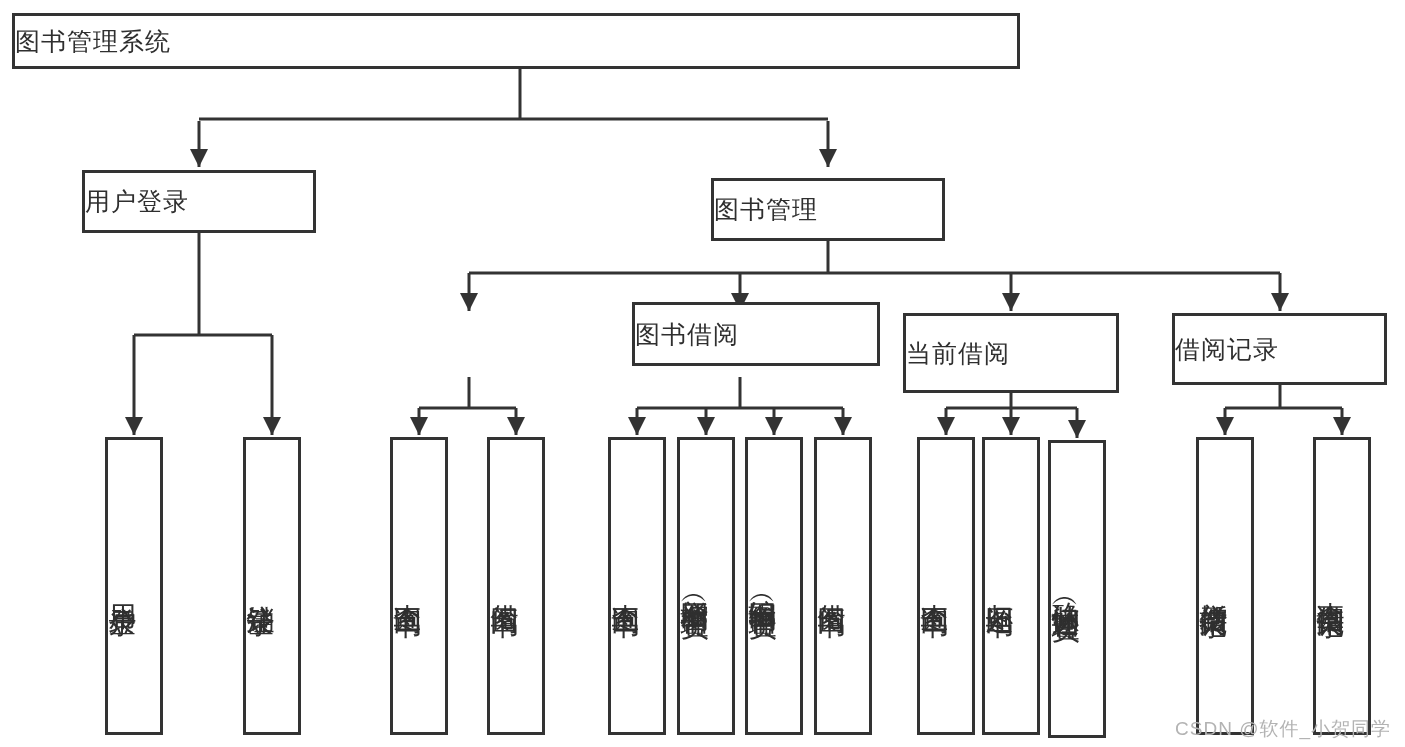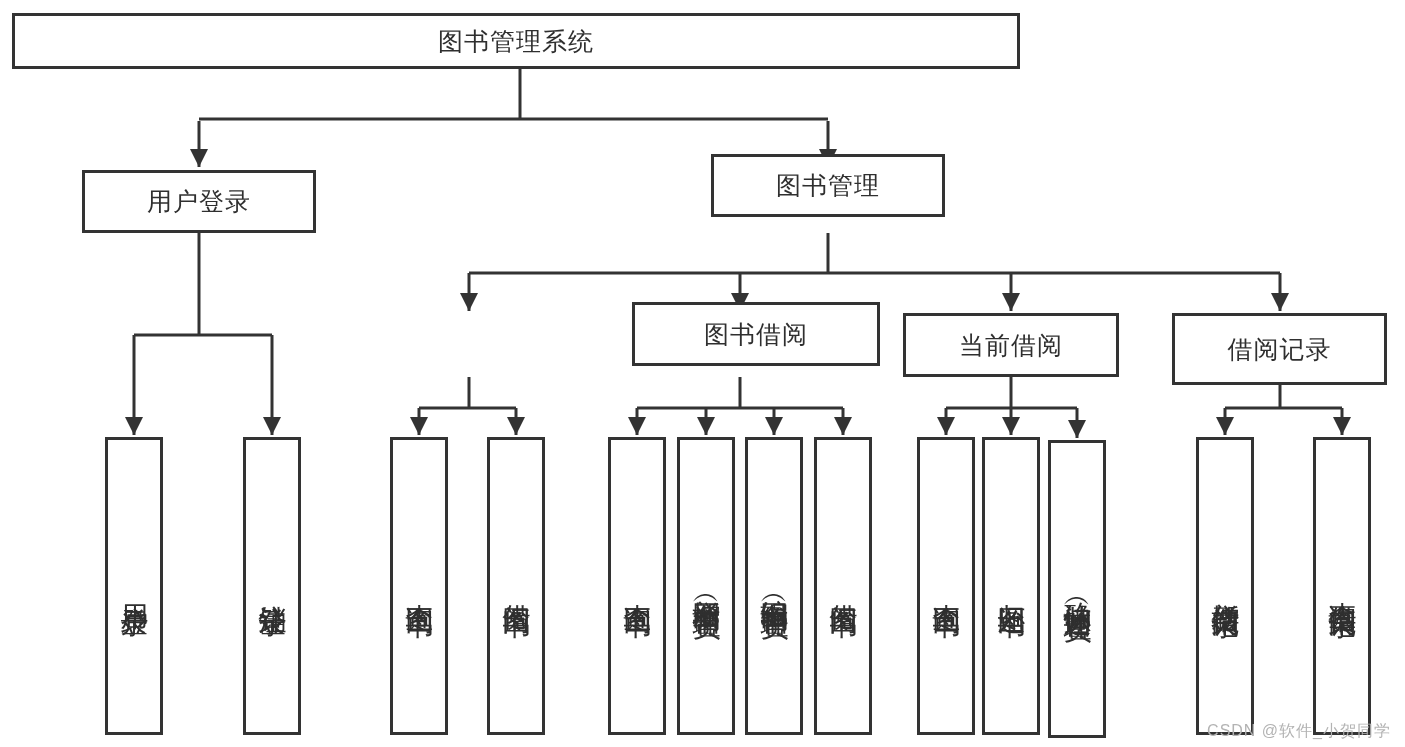--- a/index.html
+++ b/index.html
@@ -17,42 +17,42 @@
     left: 0; top: 0;
     width: 1405px; height: 747px;
   }
   .box {
     position: absolute;
     box-sizing: border-box;
     border: 3px solid #333333;
     background: #ffffff;
     display: flex;
     align-items: center;
-    justify-content: center;
+    justify-content: flex-start;
   }
   .hlabel {
     font-size: 25px;
     letter-spacing: 1px;
     white-space: nowrap;
     line-height: 1;
   }
   .leaf { width: 58px; height: 298px; }
   .vlabel {
     writing-mode: vertical-rl;
     text-orientation: mixed;
     font-size: 28px;
     letter-spacing: 2px;
     line-height: 1;
     white-space: nowrap;
   }
   .watermark {
     position: absolute;
     right: 14px;
     bottom: 5px;
-    font-size: 16px;
+    font-size: 19px;
     letter-spacing: 1px;
     color: #b3b3b3;
     white-space: nowrap;
     z-index: 5;
   }
 </style>
 </head>
 <body>
 
 <div class="stage">
@@ -107,28 +107,28 @@
     </g>
   </svg>
 
   <div class="box" style="left:12px;top:13px;width:1008px;height:56px">
     <span class="hlabel">图书管理系统</span>
   </div>
 
   <div class="box" style="left:82px;top:170px;width:234px;height:63px">
     <span class="hlabel">用户登录</span>
   </div>
-  <div class="box" style="left:711px;top:154px;width:234px;height:63px">
+  <div class="box" style="left:711px;top:178px;width:234px;height:63px">
     <span class="hlabel">图书管理</span>
   </div>
 
   <div class="box" style="left:632px;top:302px;width:248px;height:64px">
     <span class="hlabel">图书借阅</span>
   </div>
-  <div class="box" style="left:903px;top:313px;width:216px;height:64px">
+  <div class="box" style="left:903px;top:313px;width:216px;height:80px">
     <span class="hlabel">当前借阅</span>
   </div>
   <div class="box" style="left:1172px;top:313px;width:215px;height:72px">
     <span class="hlabel">借阅记录</span>
   </div>
 
   <div class="box leaf" style="left:105px;top:437px">
     <span class="vlabel">用户登录</span>
   </div>
   <div class="box leaf" style="left:243px;top:437px">

